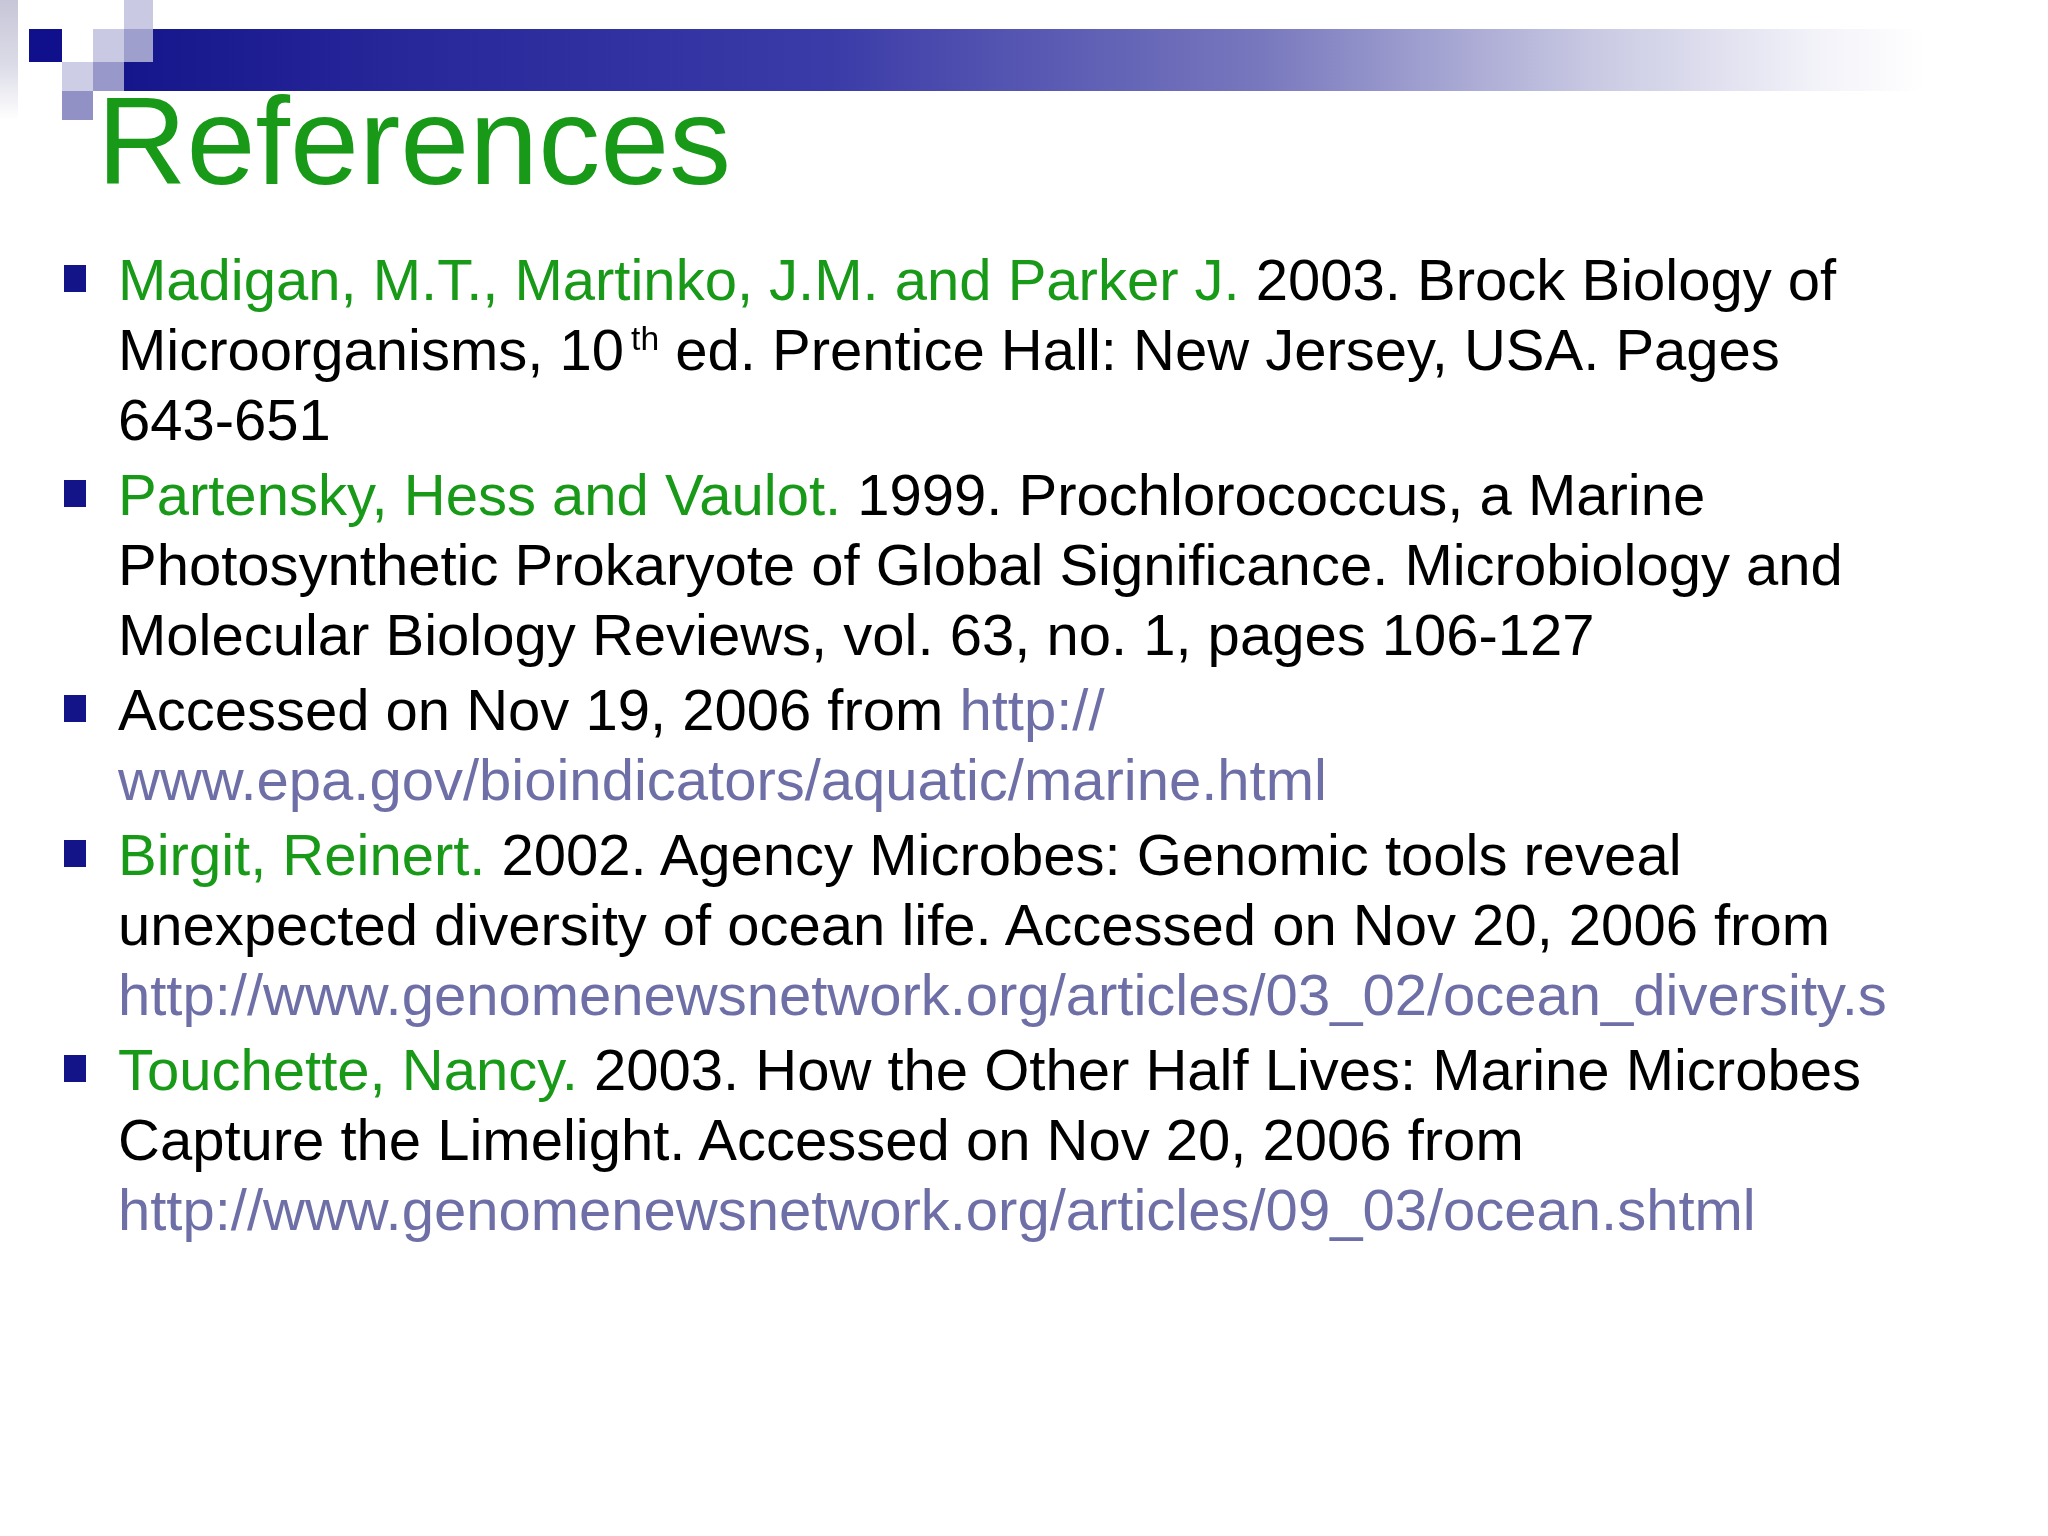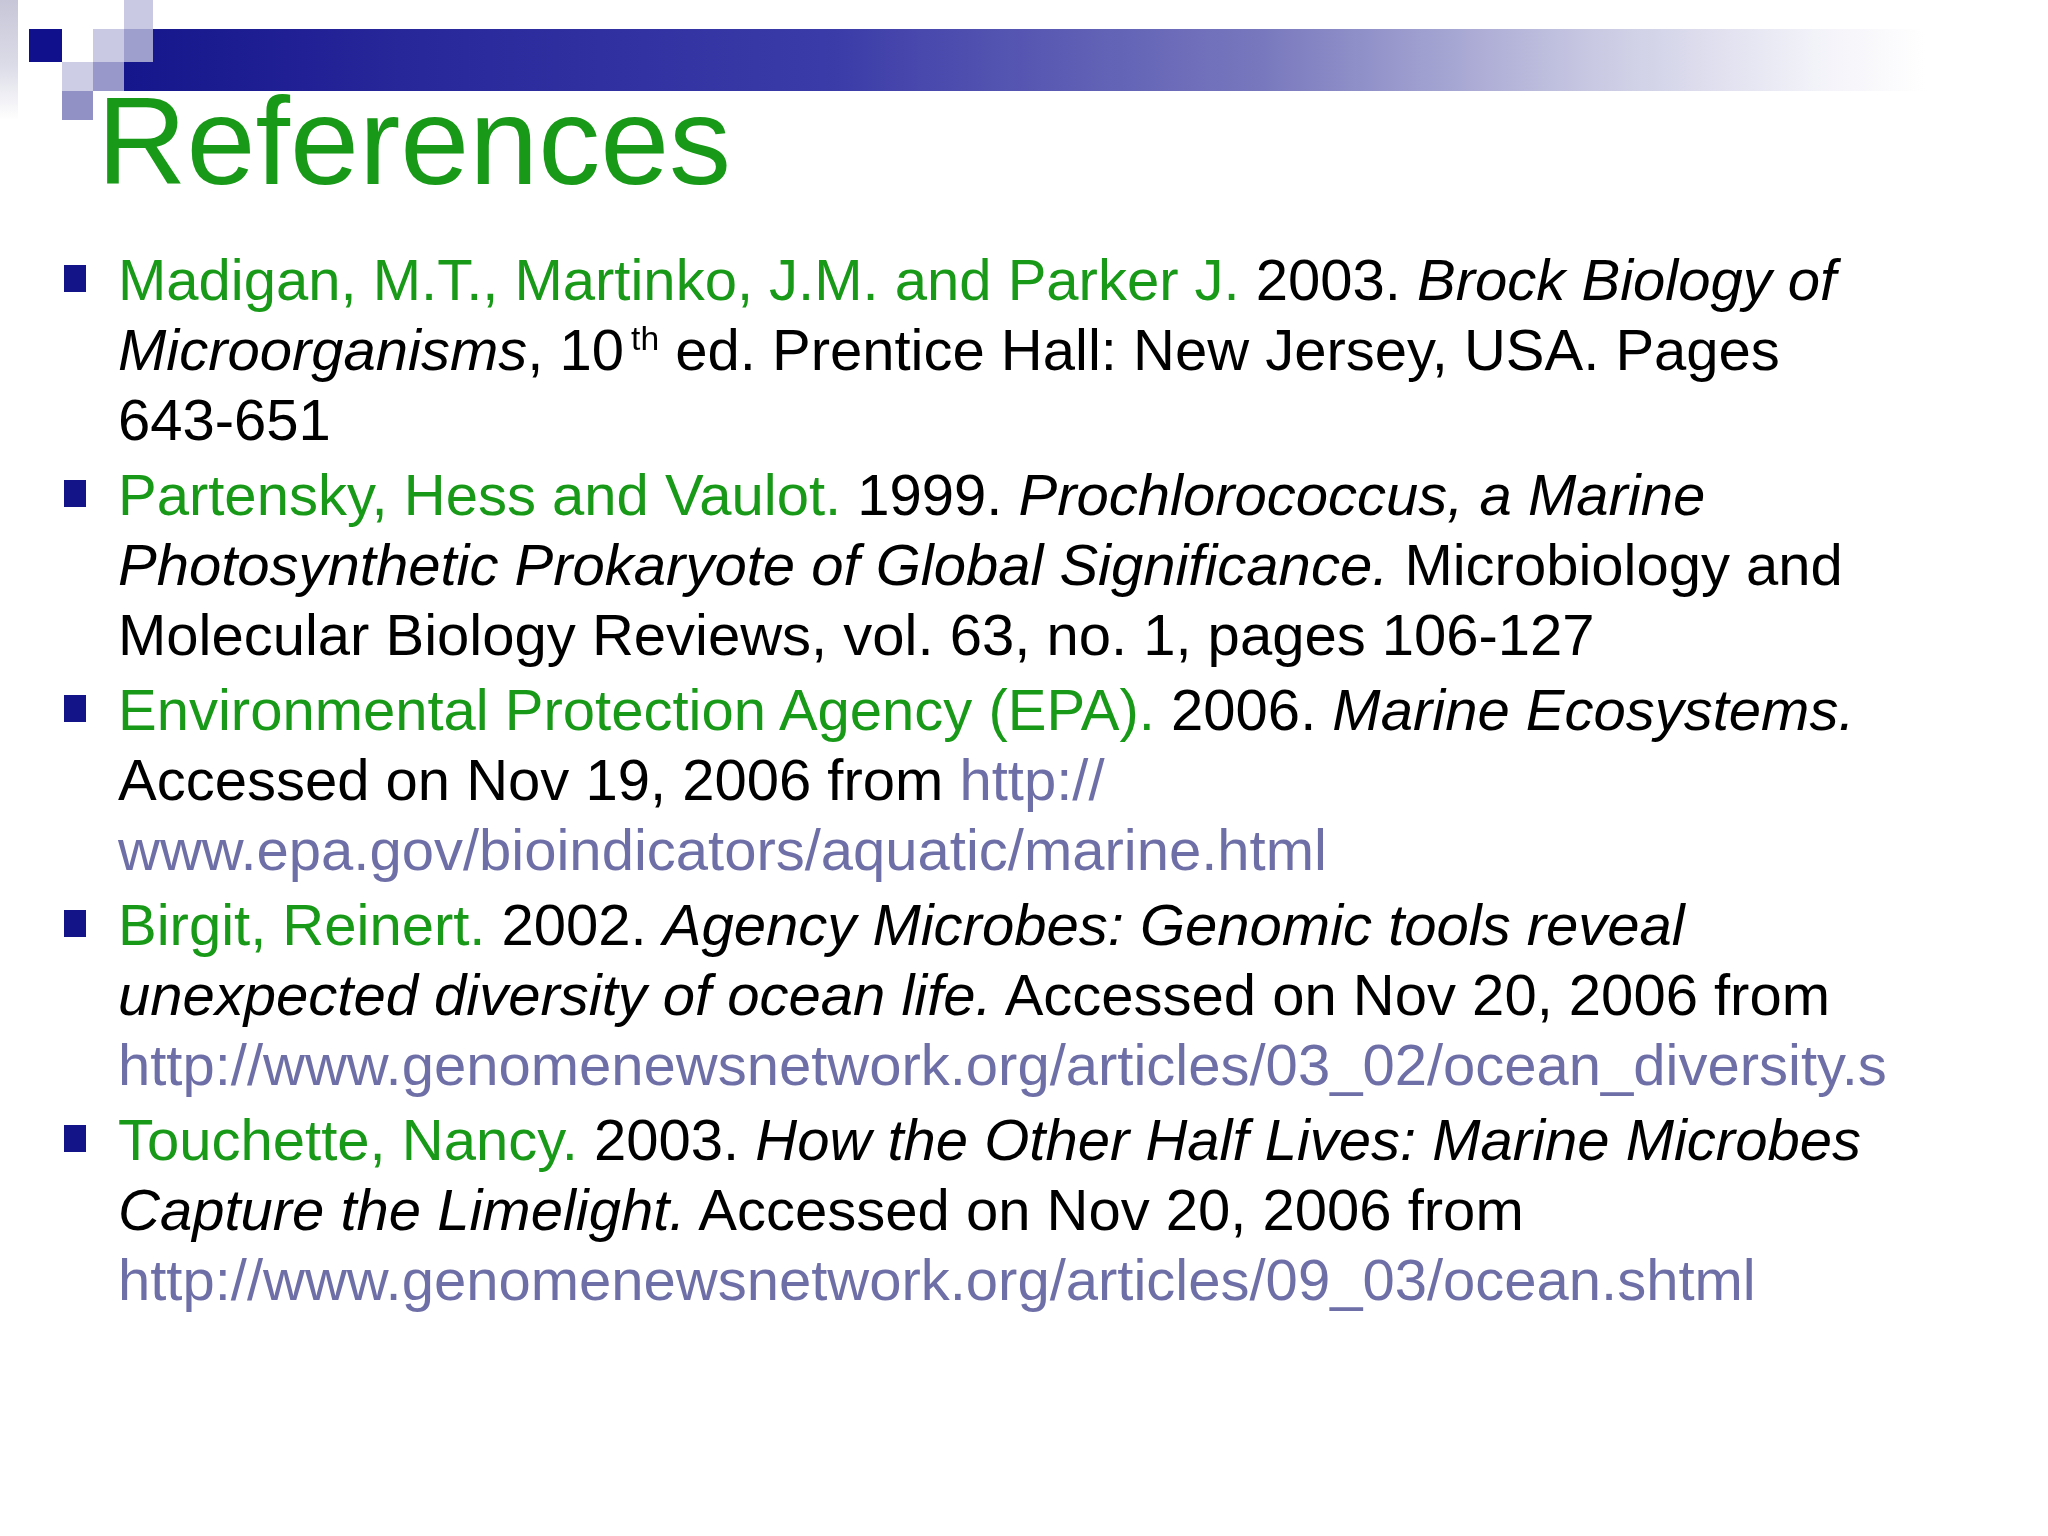--- a/index.html
+++ b/index.html
@@ -51,21 +51,21 @@
     font-size: 58px; line-height: 70px;
     color: #000;
   }
   .ref-bullet {
     position: absolute; left: 64px; top: 20px;
     width: 22px; height: 27px;
     background: var(--navy, #141489);
   }
   .ref-line { white-space: nowrap; }
   .r-green  { color: var(--green, #189918); }
-  .r-italic { font-style: italic; }
+  .r-italic { }
   .r-link   { color: var(--link, #6f6fa8); margin-top: 44px; }
   .r-sup    { vertical-align: super; font-size: 58%; line-height: 0; margin-left: 7px; }
 </style>
 </head>
 <body>
 
 <div class="stage">
 
   <div class="corner-strip"></div>
   <div class="header-bar"></div>
@@ -87,21 +87,20 @@
         <div class="ref-line"><span class="">643-651</span></div>
       </div>
       <div class="ref-item">
         <span class="ref-bullet"></span>
         <div class="ref-line"><span class="r-green">Partensky, Hess and Vaulot.</span><span class=""> 1999. </span><span class="r-italic">Prochlorococcus, a Marine</span></div>
         <div class="ref-line"><span class="r-italic">Photosynthetic Prokaryote of Global Significance.</span><span class=""> Microbiology and</span></div>
         <div class="ref-line"><span class="">Molecular Biology Reviews, vol. 63, no. 1, pages 106-127</span></div>
       </div>
       <div class="ref-item">
         <span class="ref-bullet"></span>
-        <div class="ref-line"><span class="r-green">Environmental Protection Agency (EPA).</span><span class=""> 2006. </span><span class="r-italic">Marine Ecosystems.</span></div>
         <div class="ref-line"><span class="">Accessed on Nov 19, 2006 from </span><span class="r-link">http://</span></div>
         <div class="ref-line"><span class="r-link">www.epa.gov/bioindicators/aquatic/marine.html</span></div>
       </div>
       <div class="ref-item">
         <span class="ref-bullet"></span>
         <div class="ref-line"><span class="r-green">Birgit, Reinert.</span><span class=""> 2002. </span><span class="r-italic">Agency Microbes: Genomic tools reveal</span></div>
         <div class="ref-line"><span class="r-italic">unexpected diversity of ocean life.</span><span class=""> Accessed on Nov 20, 2006 from</span></div>
         <div class="ref-line"><span class="r-link">http://www.genomenewsnetwork.org/articles/03_02/ocean_diversity.s</span></div>
       </div>
       <div class="ref-item">

